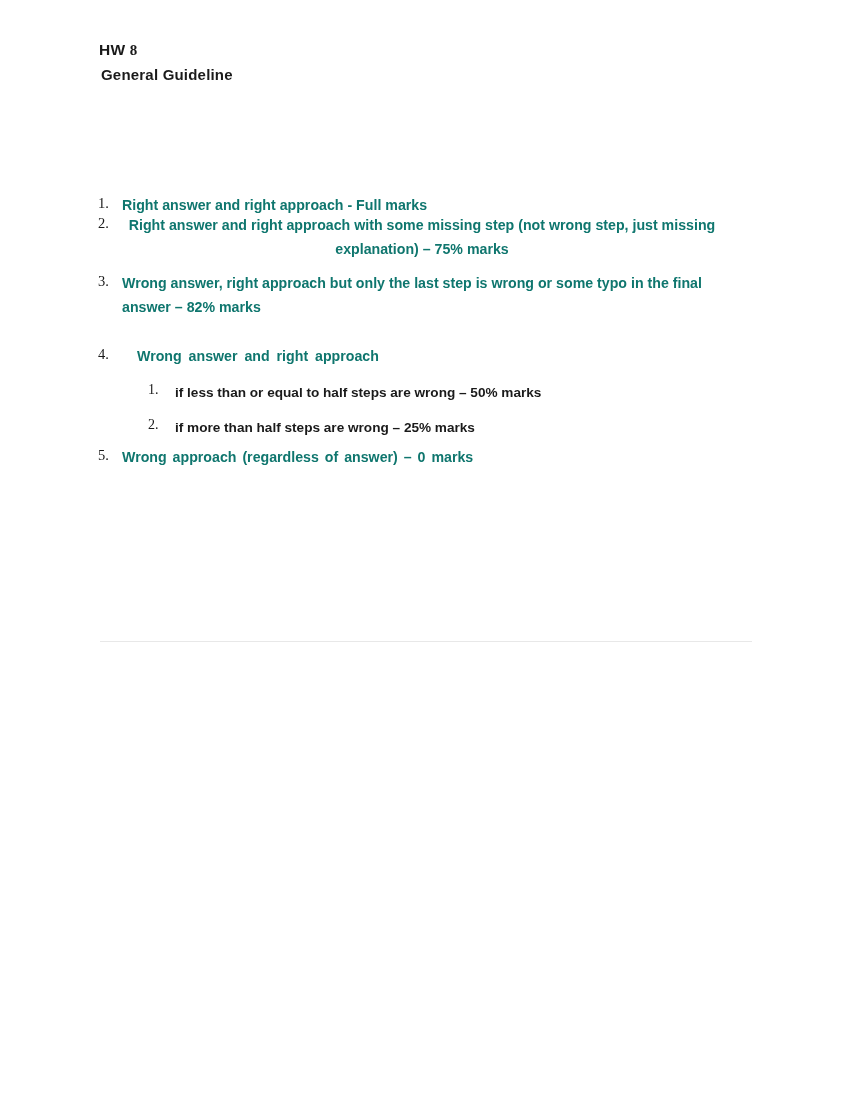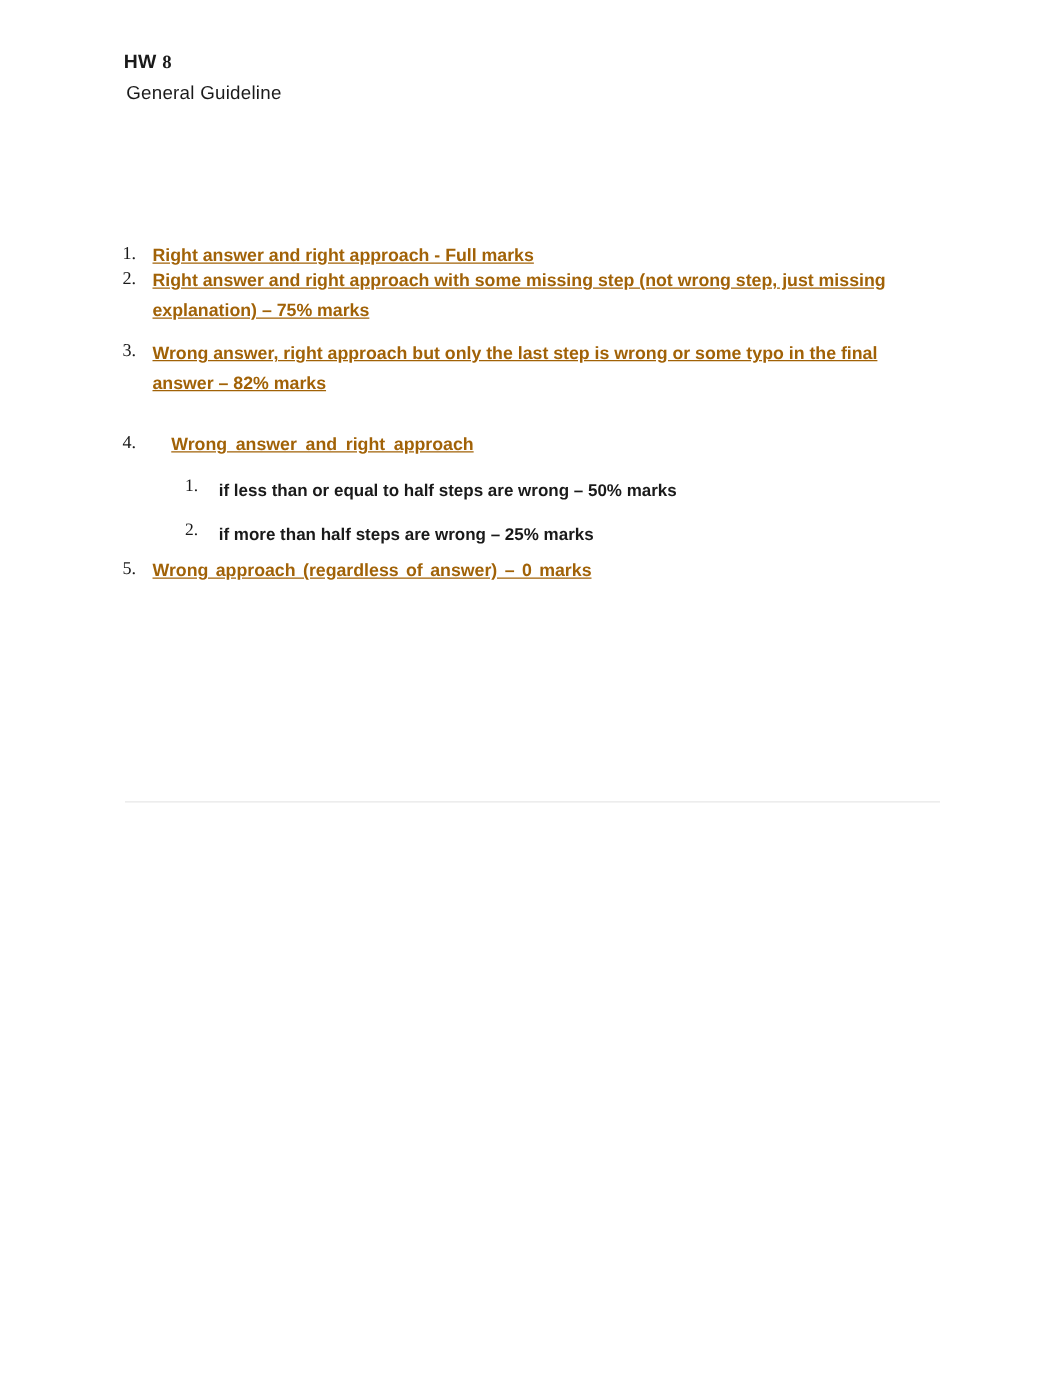--- a/index.html
+++ b/index.html
@@ -38,21 +38,21 @@
     font-family: "Liberation Serif", serif;
     font-weight: bold;
     font-size: 15px;
   }
 
   .doc-subtitle {
     position: absolute;
     left: 101px;
     top: 54px;
     font-size: 15px;
-    font-weight: normal;
+    font-weight: bold;
     letter-spacing: 0.2px;
     line-height: 1.2;
     white-space: pre;
   }
 
   
   .main-list {
     position: absolute;
     left: 0;
     top: 0;
@@ -70,30 +70,29 @@
     color: #1a1a1a;
     text-align: left;
     white-space: pre;
   }
   .li-text {
     position: absolute;
     font-family: "Liberation Sans", sans-serif;
     font-size: 14.2px;
     font-weight: bold;
     line-height: 24px;
-    color: #a16207;
-    text-decoration: underline;
+    color: #0f766e;
   }
 
   
   .item1 .marker { left: 98px;  top: 195px; }
   .item1 .li-text { left: 122px; top: 193px; width: 620px; }
 
   .item2 .marker { left: 98px;  top: 215px; }
-  .item2 .li-text { left: 122px; top: 213px; width: 600px; }
+  .item2 .li-text { left: 122px; top: 213px; width: 600px; text-align: center; }
 
   .item3 .marker { left: 98px;  top: 273px; }
   .item3 .li-text { left: 122px; top: 271px; width: 610px; }
 
   .item4 .marker { left: 98px;  top: 346px; }
   .item4 .li-text { left: 137px; top: 344px; width: 600px; word-spacing: 3px; }
 
   .item5 .marker { left: 98px;  top: 447px; }
   .item5 .li-text { left: 122px; top: 445px; width: 600px; word-spacing: 2px; }
 

